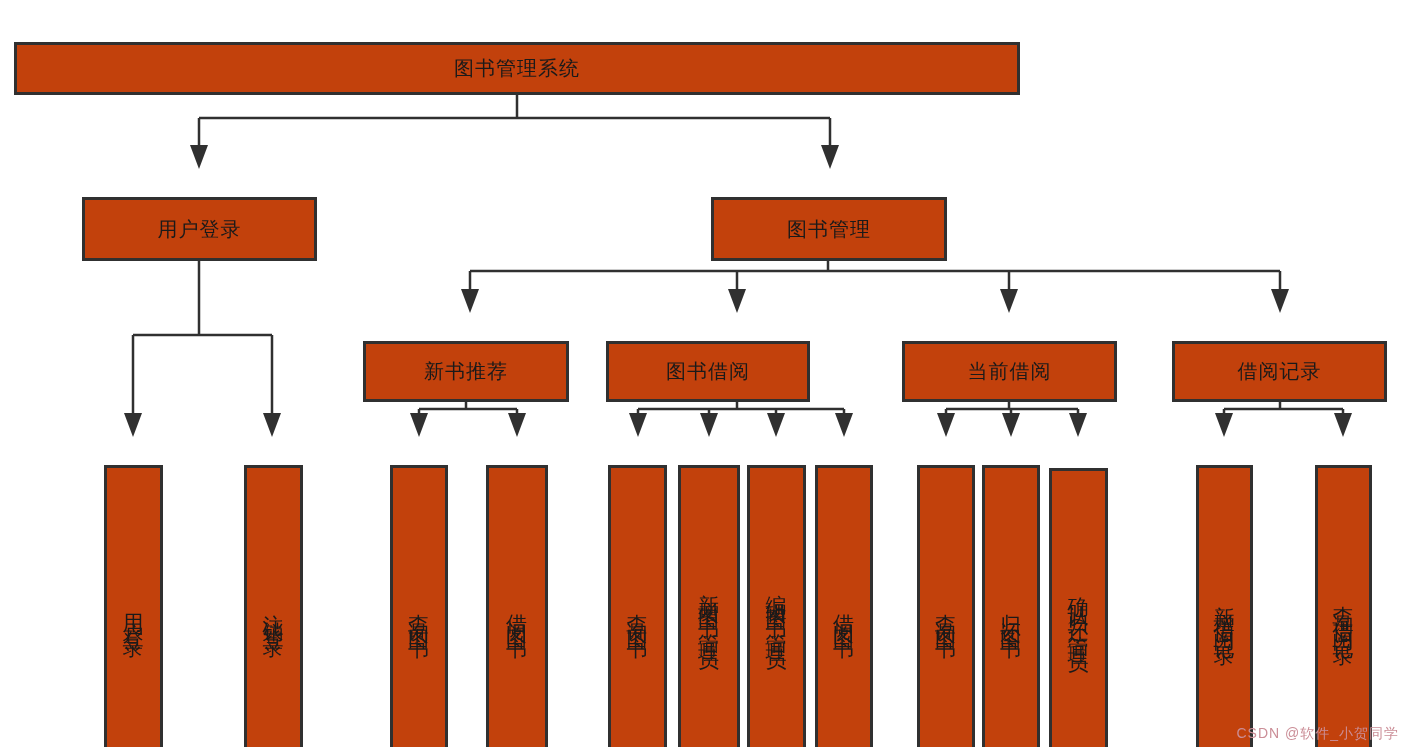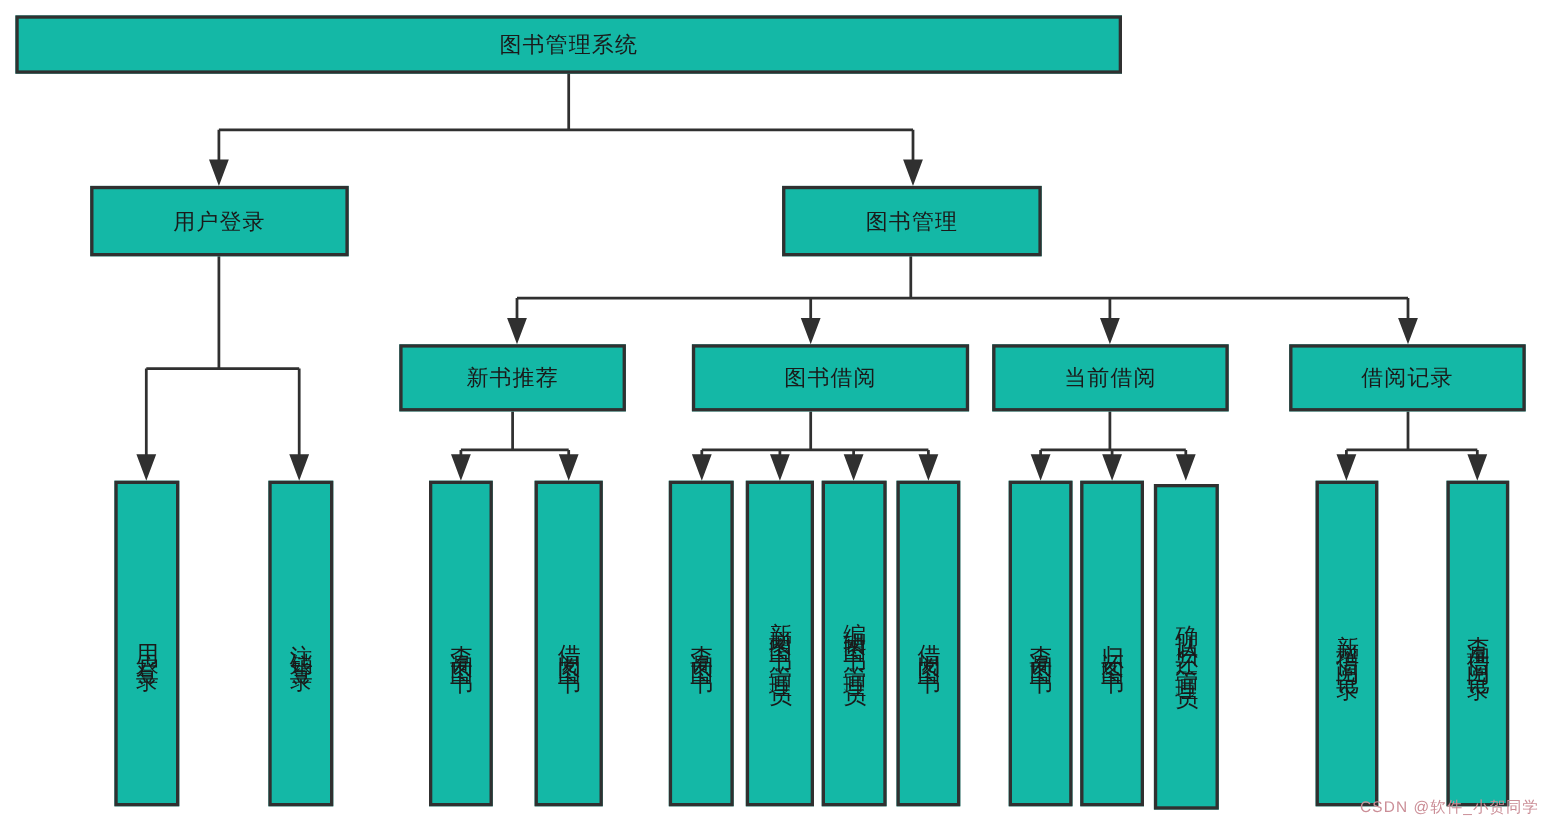--- a/index.html
+++ b/index.html
@@ -7,24 +7,25 @@
     position:relative;
     width:1405px;height:747px;
     background:var(--bg,#fff);
     font-family:"Liberation Sans","DejaVu Sans",sans-serif;
     overflow:hidden;
   }
   svg.wires{position:absolute;left:0;top:0;width:1405px;height:747px;}
   .box{
     position:absolute;box-sizing:border-box;
     border:3px solid var(--line,#303030);
-    background:#14b8a6;
+    background:#c2410c;
     display:flex;align-items:center;justify-content:center;
     color:var(--text,#1a1a1a);
     text-align:center;
+    margin-top:28px;
   }
   .h{font-size:20px;letter-spacing:1px;}
   .v{
     writing-mode:vertical-rl;text-orientation:mixed;
     font-size:21px;letter-spacing:8px;line-height:1;
   }
   .watermark{
     position:absolute;right:6px;bottom:4px;
     font-size:14px;color:var(--wm,#cb8e97);
     letter-spacing:1px;white-space:nowrap;
@@ -54,21 +55,21 @@
          M1069 413 L1087 413 L1078 437 Z
          M1215 413 L1233 413 L1224 437 Z M1334 413 L1352 413 L1343 437 Z" fill="#303030" stroke="none"></path>
   </svg>
 
   <div class="box h" style="left:14px;top:14px;width:1006px;height:53px;">图书管理系统</div>
 
   <div class="box h" style="left:82px;top:169px;width:235px;height:64px;">用户登录</div>
   <div class="box h" style="left:363px;top:313px;width:206px;height:61px;">新书推荐</div>
 
   <div class="box h" style="left:711px;top:169px;width:236px;height:64px;">图书管理</div>
-  <div class="box h" style="left:629px;top:313px;width:252px;height:61px;">图书借阅</div>
+  <div class="box h" style="left:606px;top:313px;width:204px;height:61px;">图书借阅</div>
   <div class="box h" style="left:902px;top:313px;width:215px;height:61px;text-align:center;">当前借阅</div>
   <div class="box h" style="left:1172px;top:313px;width:215px;height:61px;">借阅记录</div>
 
   <div class="box v" style="left:104px;top:437px;width:59px;height:296px;">用户登录</div>
   <div class="box v" style="left:244px;top:437px;width:59px;height:296px;">注销登录</div>
 
   <div class="box v" style="left:390px;top:437px;width:58px;height:296px;">查询图书</div>
   <div class="box v" style="left:486px;top:437px;width:62px;height:296px;">借阅图书</div>
 
   <div class="box v" style="left:608px;top:437px;width:59px;height:296px;">查询图书</div>

